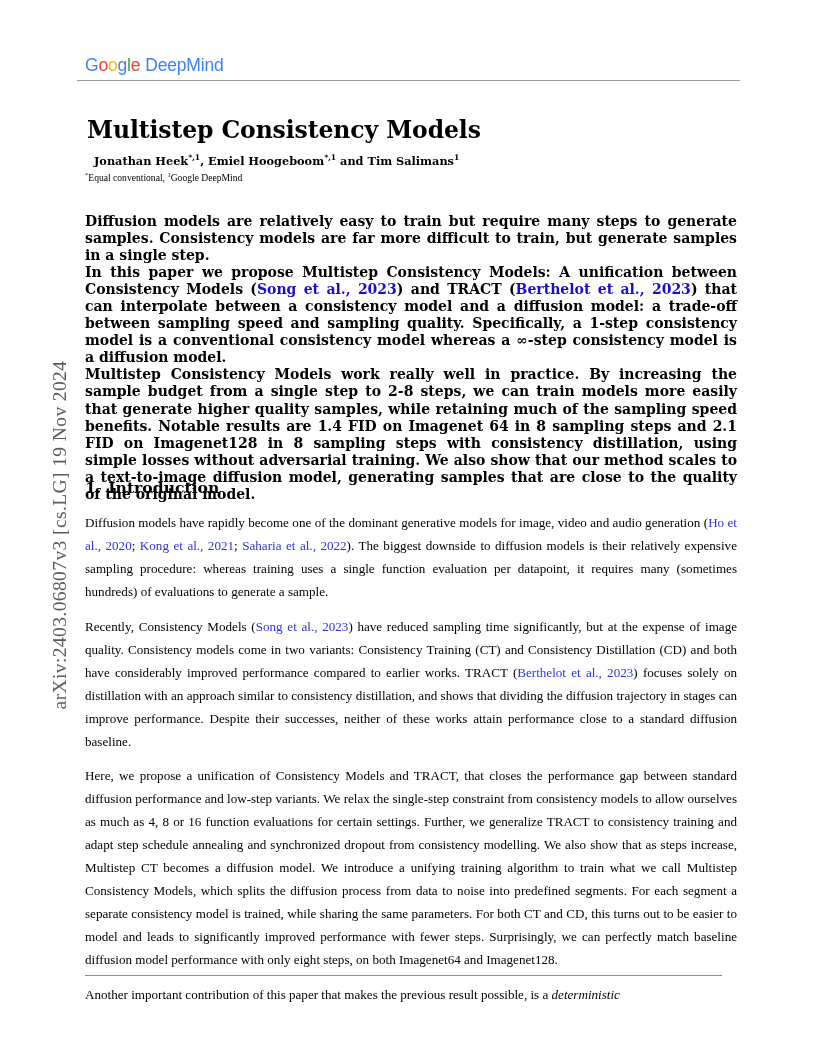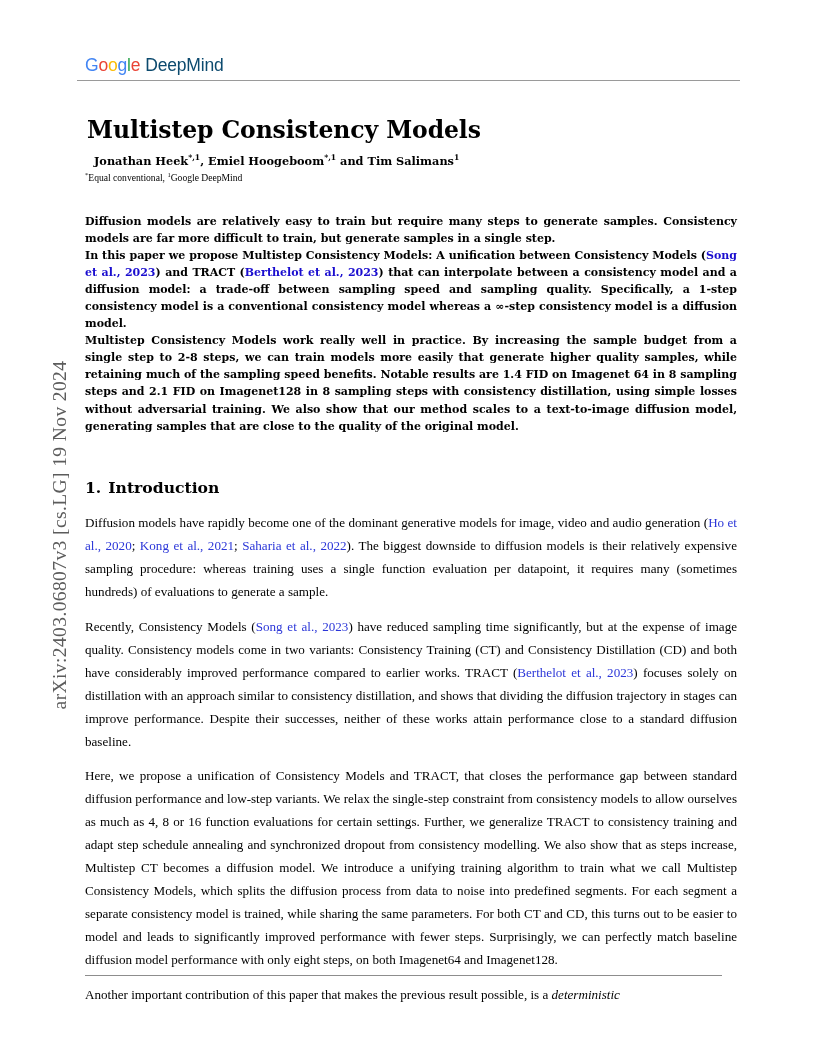--- a/index.html
+++ b/index.html
@@ -62,21 +62,21 @@
     letter-spacing: -0.2px;
     white-space: nowrap;
   }
   .logo-wordmark .g1 { color: #4285F4; }
   .logo-wordmark .o1 { color: #EA4335; }
   .logo-wordmark .o2 { color: #FBBC05; }
   .logo-wordmark .g2 { color: #4285F4; }
   .logo-wordmark .l1 { color: #34A853; }
   .logo-wordmark .e1 { color: #EA4335; }
   .logo-wordmark .dm {
-    color: #0c4a6e;
+    color: #3b82f6;
     margin-left: 5px;
   }
 
   #header-rule {
     position: absolute;
     left: -8px;
     top: 80px;
     width: 663px;
     height: 0;
     border-top: 1.1px solid #9a9a9a;
@@ -118,21 +118,21 @@
   sup { font-size: 0.68em; vertical-align: super; line-height: 0; }
 
   
   #abstract {
     position: absolute;
     left: 0px;
     top: 213px;
     width: 652px;
     font-family: "DejaVu Serif", "Liberation Serif", serif;
     font-weight: bold;
-    font-size: 11px;
+    font-size: 14px;
     line-height: 17.05px;
     text-align: justify;
     text-justify: inter-word;
   }
   #abstract p { margin: 0; }
   #abstract .cite { color: #1a0dcf; }
 
   
   #section-heading {
     position: absolute;

